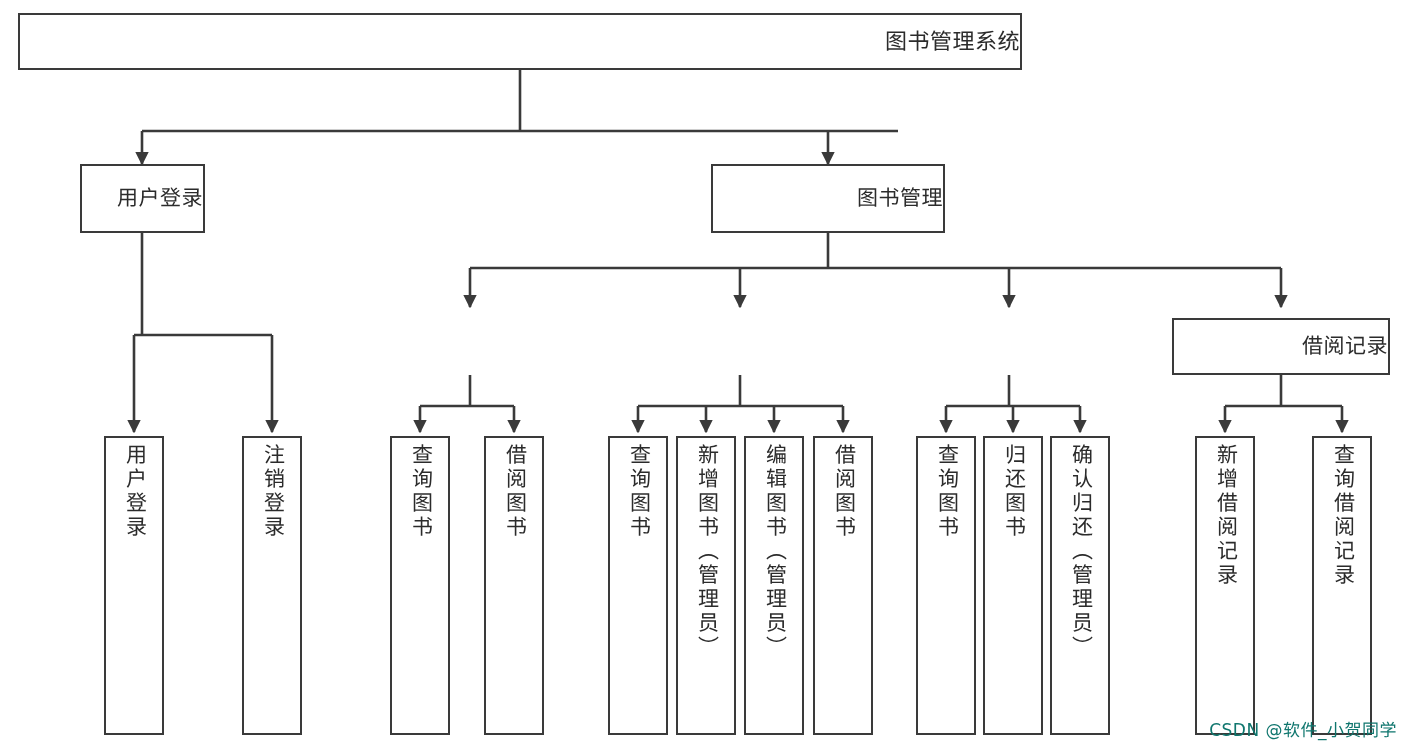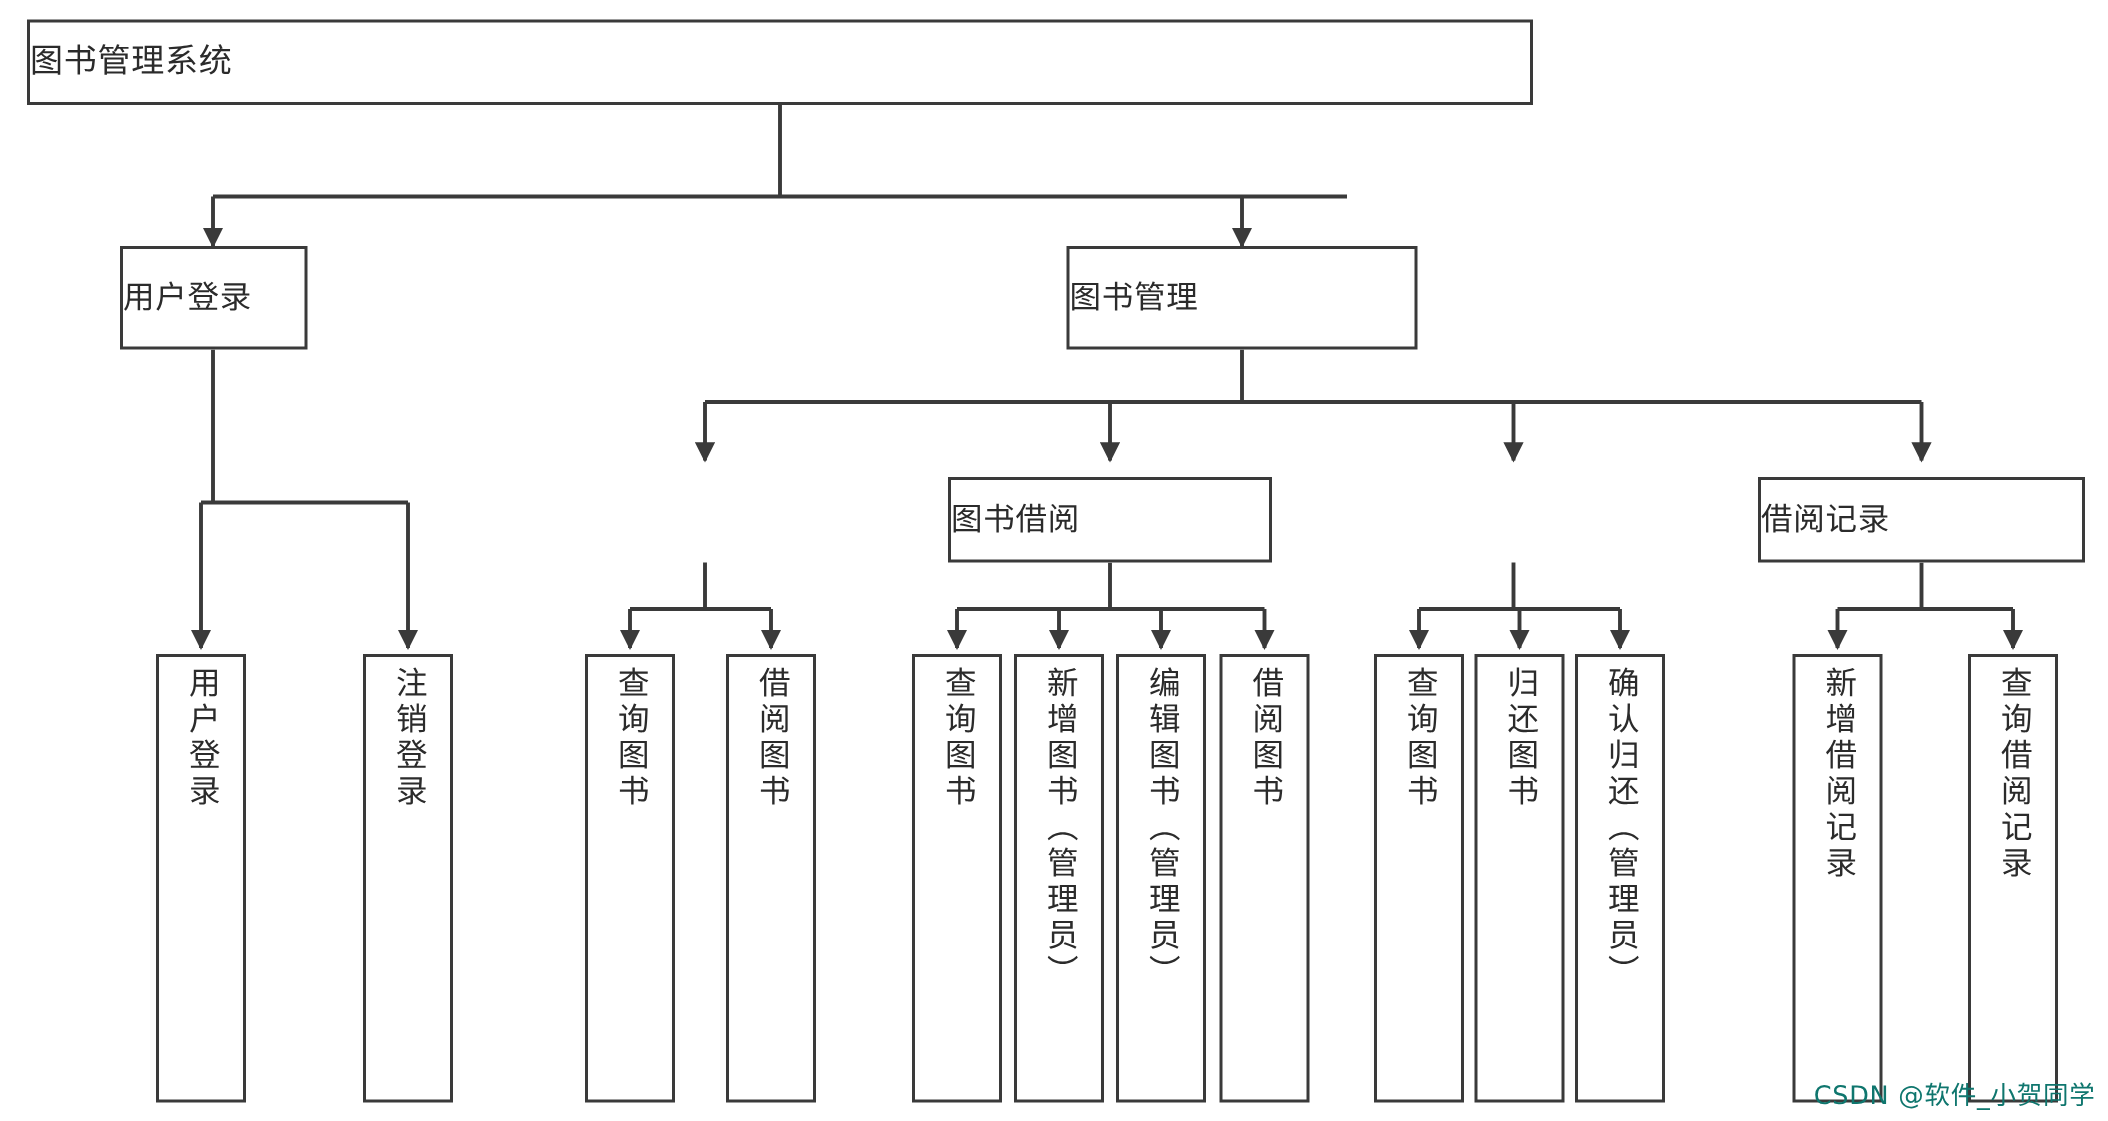--- a/index.html
+++ b/index.html
@@ -26,21 +26,21 @@
     height: 747px;
     pointer-events: none;
   }
   .node {
     position: absolute;
     box-sizing: border-box;
     background: #ffffff;
     border: 2px solid #3a3a3a;
     display: flex;
     align-items: center;
-    justify-content: flex-start;
+    justify-content: flex-end;
     color: #2b2b2b;
   }
   .node-label {
     display: block;
     line-height: 1.08;
     letter-spacing: 0.5px;
     white-space: nowrap;
   }
   
   .node.horiz .node-label {
@@ -133,23 +133,20 @@
     <span class="node-label">图书管理系统</span>
   </div>
 
   <div class="node horiz" style="left:80px; top:164px; width:125px; height:69px;">
     <span class="node-label">用户登录</span>
   </div>
   <div class="node horiz" style="left:711px; top:164px; width:234px; height:69px;">
     <span class="node-label">图书管理</span>
   </div>
 
-  <div class="node horiz" style="left:632px; top:318px; width:216px; height:57px;">
-    <span class="node-label">图书借阅</span>
-  </div>
   <div class="node horiz" style="left:1172px; top:318px; width:218px; height:57px;">
     <span class="node-label">借阅记录</span>
   </div>
 
   <div class="node vert" style="left:104px; top:436px; width:60px; height:299px;">
     <span class="node-label">用户登录</span>
   </div>
   <div class="node vert" style="left:242px; top:436px; width:60px; height:299px;">
     <span class="node-label">注销登录</span>
   </div>

